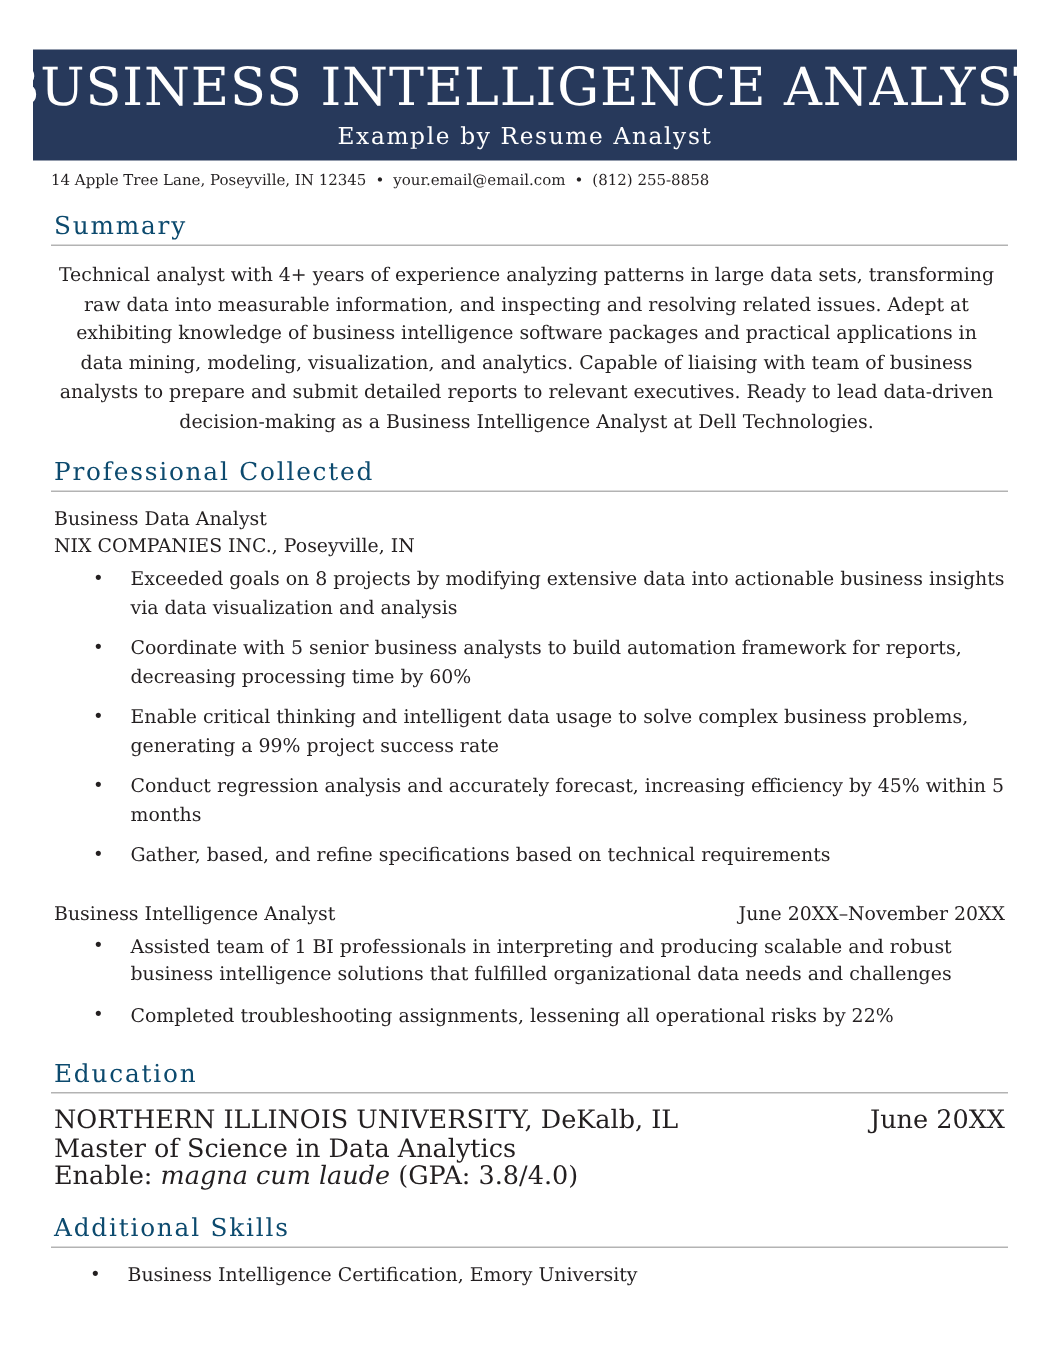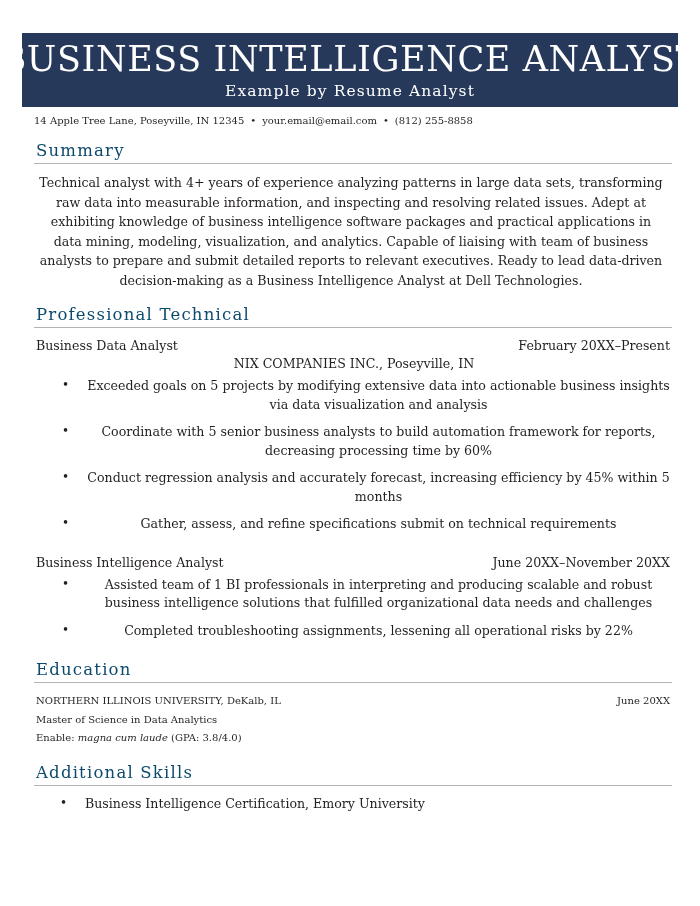--- a/index.html
+++ b/index.html
@@ -103,21 +103,20 @@
     text-align: center;
     margin: 0;
     padding: 0 2px 0 2px;
     width: 630px;
   }
 
   
   .entry {
     margin: 0;
     padding: 0 0 0 2px;
-    text-align: center;
   }
   .entry-row {
     display: flex;
     justify-content: space-between;
     align-items: baseline;
     width: 634px;
     font-size: 12.6px;
     line-height: 18px;
   }
   .entry-title { white-space: nowrap; }
@@ -149,21 +148,21 @@
     font-size: 12px;
     color: #231f20;
   }
 
   .spacer-entry { height: 11px; }
   .sec-gap { height: 14px; }
   .sec-gap-sm { height: 10px; }
 
   
   .edu-line {
-    font-size: 10px;
+    font-size: 17px;
     line-height: 18.5px;
     padding-left: 2px;
   }
   .edu-row {
     display: flex;
     justify-content: space-between;
     align-items: baseline;
     width: 634px;
   }
   .edu-honors em {
@@ -187,34 +186,34 @@
 
     <div class="section">
       <div class="section-heading">Summary</div>
       <div class="section-rule"></div>
       <p class="summary-text">Technical analyst with 4+ years of experience analyzing patterns in large data sets, transforming raw data into measurable information, and inspecting and resolving related issues. Adept at exhibiting knowledge of business intelligence software packages and practical applications in data mining, modeling, visualization, and analytics. Capable of liaising with team of business analysts to prepare and submit detailed reports to relevant executives. Ready to lead data-driven decision-making as a Business Intelligence Analyst at Dell Technologies.</p>
     </div>
 
     <div class="sec-gap"></div>
 
     <div class="section">
-      <div class="section-heading">Professional Technical</div>
+      <div class="section-heading">Professional Collected</div>
       <div class="section-rule"></div>
 
       <div class="entry">
         <div class="entry-row">
           <span class="entry-title">Business Data Analyst</span>
-          <span class="entry-date">February 20XX–Present</span>
         </div>
         <div class="entry-company">NIX COMPANIES INC., Poseyville, IN</div>
         <ul class="bullets">
-          <li>Exceeded goals on 5 projects by modifying extensive data into actionable business insights via data visualization and analysis</li>
+          <li>Exceeded goals on 8 projects by modifying extensive data into actionable business insights via data visualization and analysis</li>
           <li>Coordinate with 5 senior business analysts to build automation framework for reports, decreasing processing time by 60%</li>
+          <li>Enable critical thinking and intelligent data usage to solve complex business problems, generating a 99% project success rate</li>
           <li>Conduct regression analysis and accurately forecast, increasing efficiency by 45% within 5 months</li>
-          <li>Gather, assess, and refine specifications submit on technical requirements</li>
+          <li>Gather, based, and refine specifications based on technical requirements</li>
         </ul>
       </div>
 
       <div class="spacer-entry"></div>
 
       <div class="entry">
         <div class="entry-row">
           <span class="entry-title">Business Intelligence Analyst</span>
           <span class="entry-date">June 20XX–November 20XX</span>
         </div>

